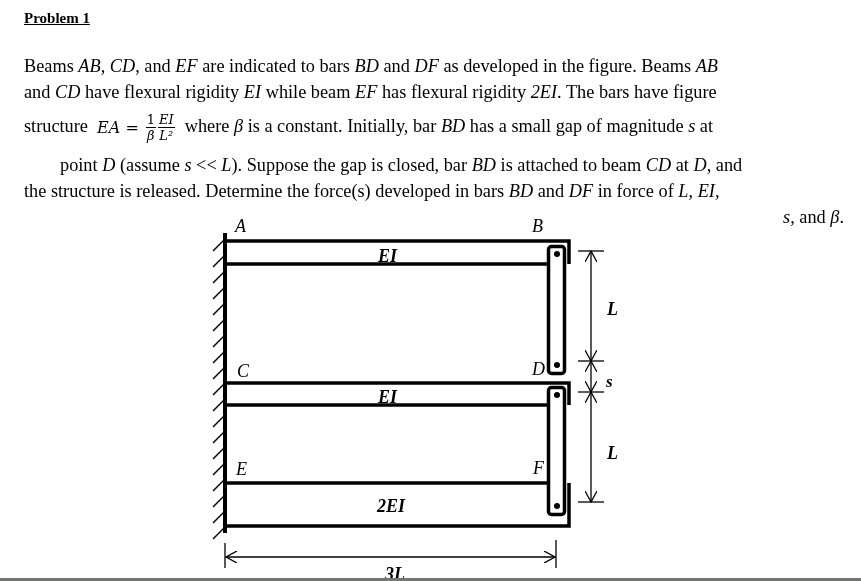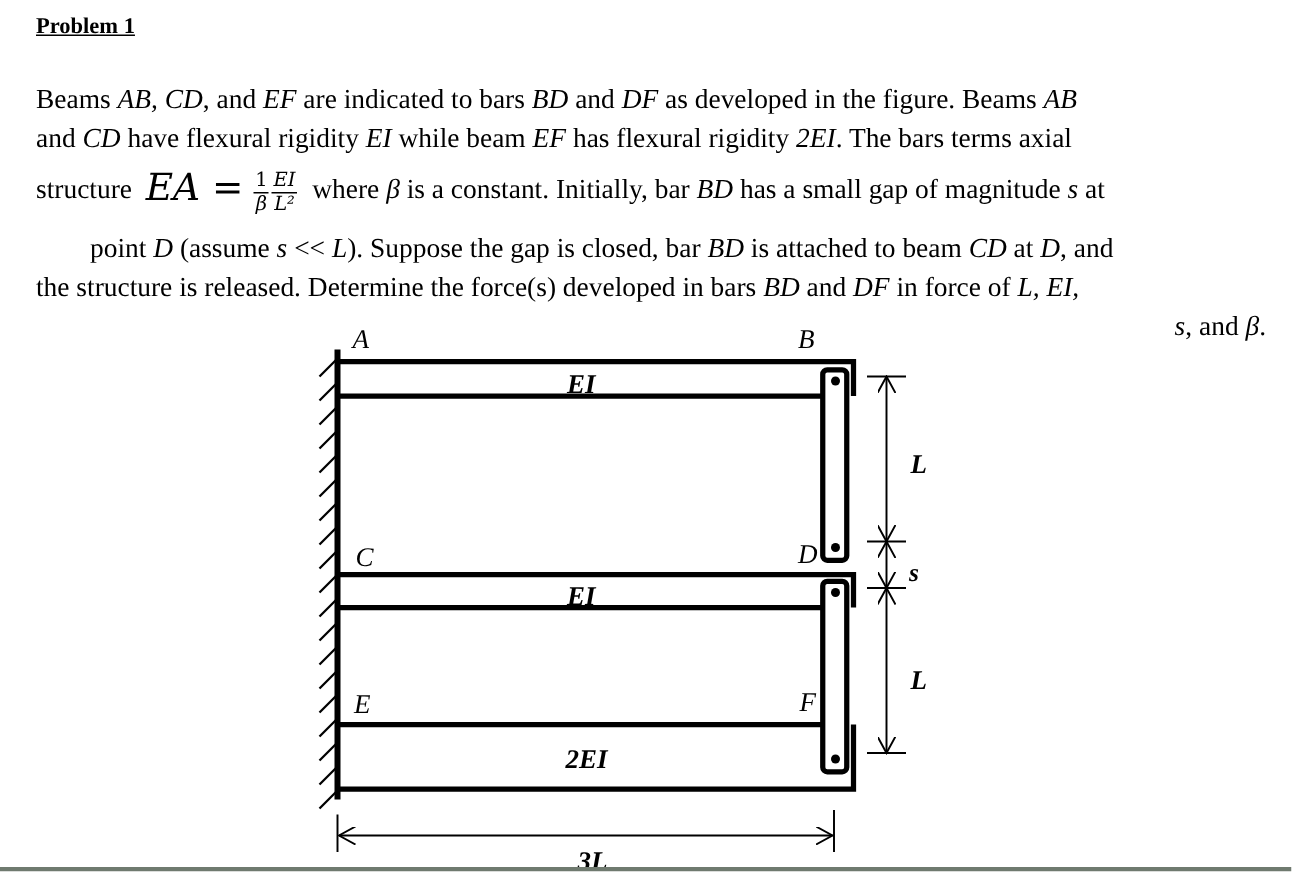--- a/index.html
+++ b/index.html
@@ -4,38 +4,38 @@
 <style>
   html, body { margin:0; padding:0; background:#ffffff; }
   body { width:861px; height:581px; position:relative; overflow:hidden;
          font-family:"Liberation Serif", "DejaVu Serif", serif; color:#000; }
   .title { position:absolute; left:24px; top:10px; font-size:15px; font-weight:bold;
            text-decoration:underline; }
   .para { position:absolute; left:24px; width:820px; font-size:18.3px; line-height:26px; white-space:nowrap; }
   .l1 { top:53px; } .l2 { top:79px; } .l3 { top:112px; } .l4 { top:152px;margin-left:36px; } .l5 { top:178px; } .l6 { top:204px;text-align:right; }
   i { font-style:italic; }
   .eq { display:inline-block; vertical-align:middle; font-family:"DejaVu Serif", serif; }
-  .eq .lhs { font-style:italic; font-size:25px;margin-top:11px; }
+  .eq .lhs { font-style:italic; font-size:16px;margin-top:11px; }
   .frac { display:inline-flex; flex-direction:column; align-items:center; vertical-align:middle;
           font-size:13px; line-height:15px; margin:0 1px; }
   .frac .num { border-bottom:1px solid #000; padding:0 1px; }
   .frac .den i { font-style:italic; }
   svg.fig { position:absolute; left:0; top:0; }
   .lbl { font-family:"Liberation Serif", serif; font-style:italic; }
   .blbl { font-family:"Liberation Serif", serif; font-style:italic; font-weight:bold; }
   .pagebar { position:absolute; left:0; top:578px; width:861px; height:3px; background:#6f7a6f; }
 </style>
 </head>
 <body>
 
 <div class="title">Problem 1</div>
 
 <div class="para l1"><span>Beams </span><i>AB, CD</i><span>, and </span><i>EF</i><span> are indicated to bars </span><i>BD</i><span> and </span><i>DF</i><span> as developed in the figure. Beams </span><i>AB</i></div>
 
-<div class="para l2"><span>and </span><i>CD</i><span> have flexural rigidity </span><i>EI</i><span> while beam </span><i>EF</i><span> has flexural rigidity </span><i>2EI</i><span>. The bars terms axial</span></div>
+<div class="para l2"><span>and </span><i>CD</i><span> have flexural rigidity </span><i>EI</i><span> while beam </span><i>EF</i><span> has flexural rigidity </span><i>2EI</i><span>. The bars have figure</span></div>
 
 <div class="para l3"><span>structure </span>&nbsp;<span class="eq"><span class="lhs">EA =</span> <span class="frac">
         <span class="num">1</span>
         <span class="den"><i>β</i></span>
       </span><span class="frac">
         <span class="num"><i>EI</i></span>
         <span class="den"><i>L²</i></span>
       </span></span>&nbsp;<span> where </span><i>β</i><span> is a constant. Initially, bar </span><i>BD</i><span> has a small gap of magnitude </span><i>s</i><span> at</span></div>
 
 <div class="para l4"><span>point </span><i>D</i><span> (assume </span><i>s</i><span> &lt;&lt; </span><i>L</i><span>). Suppose the gap is closed, bar </span><i>BD</i><span> is attached to beam </span><i>CD</i><span> at </span><i>D</i><span>, and</span></div>

